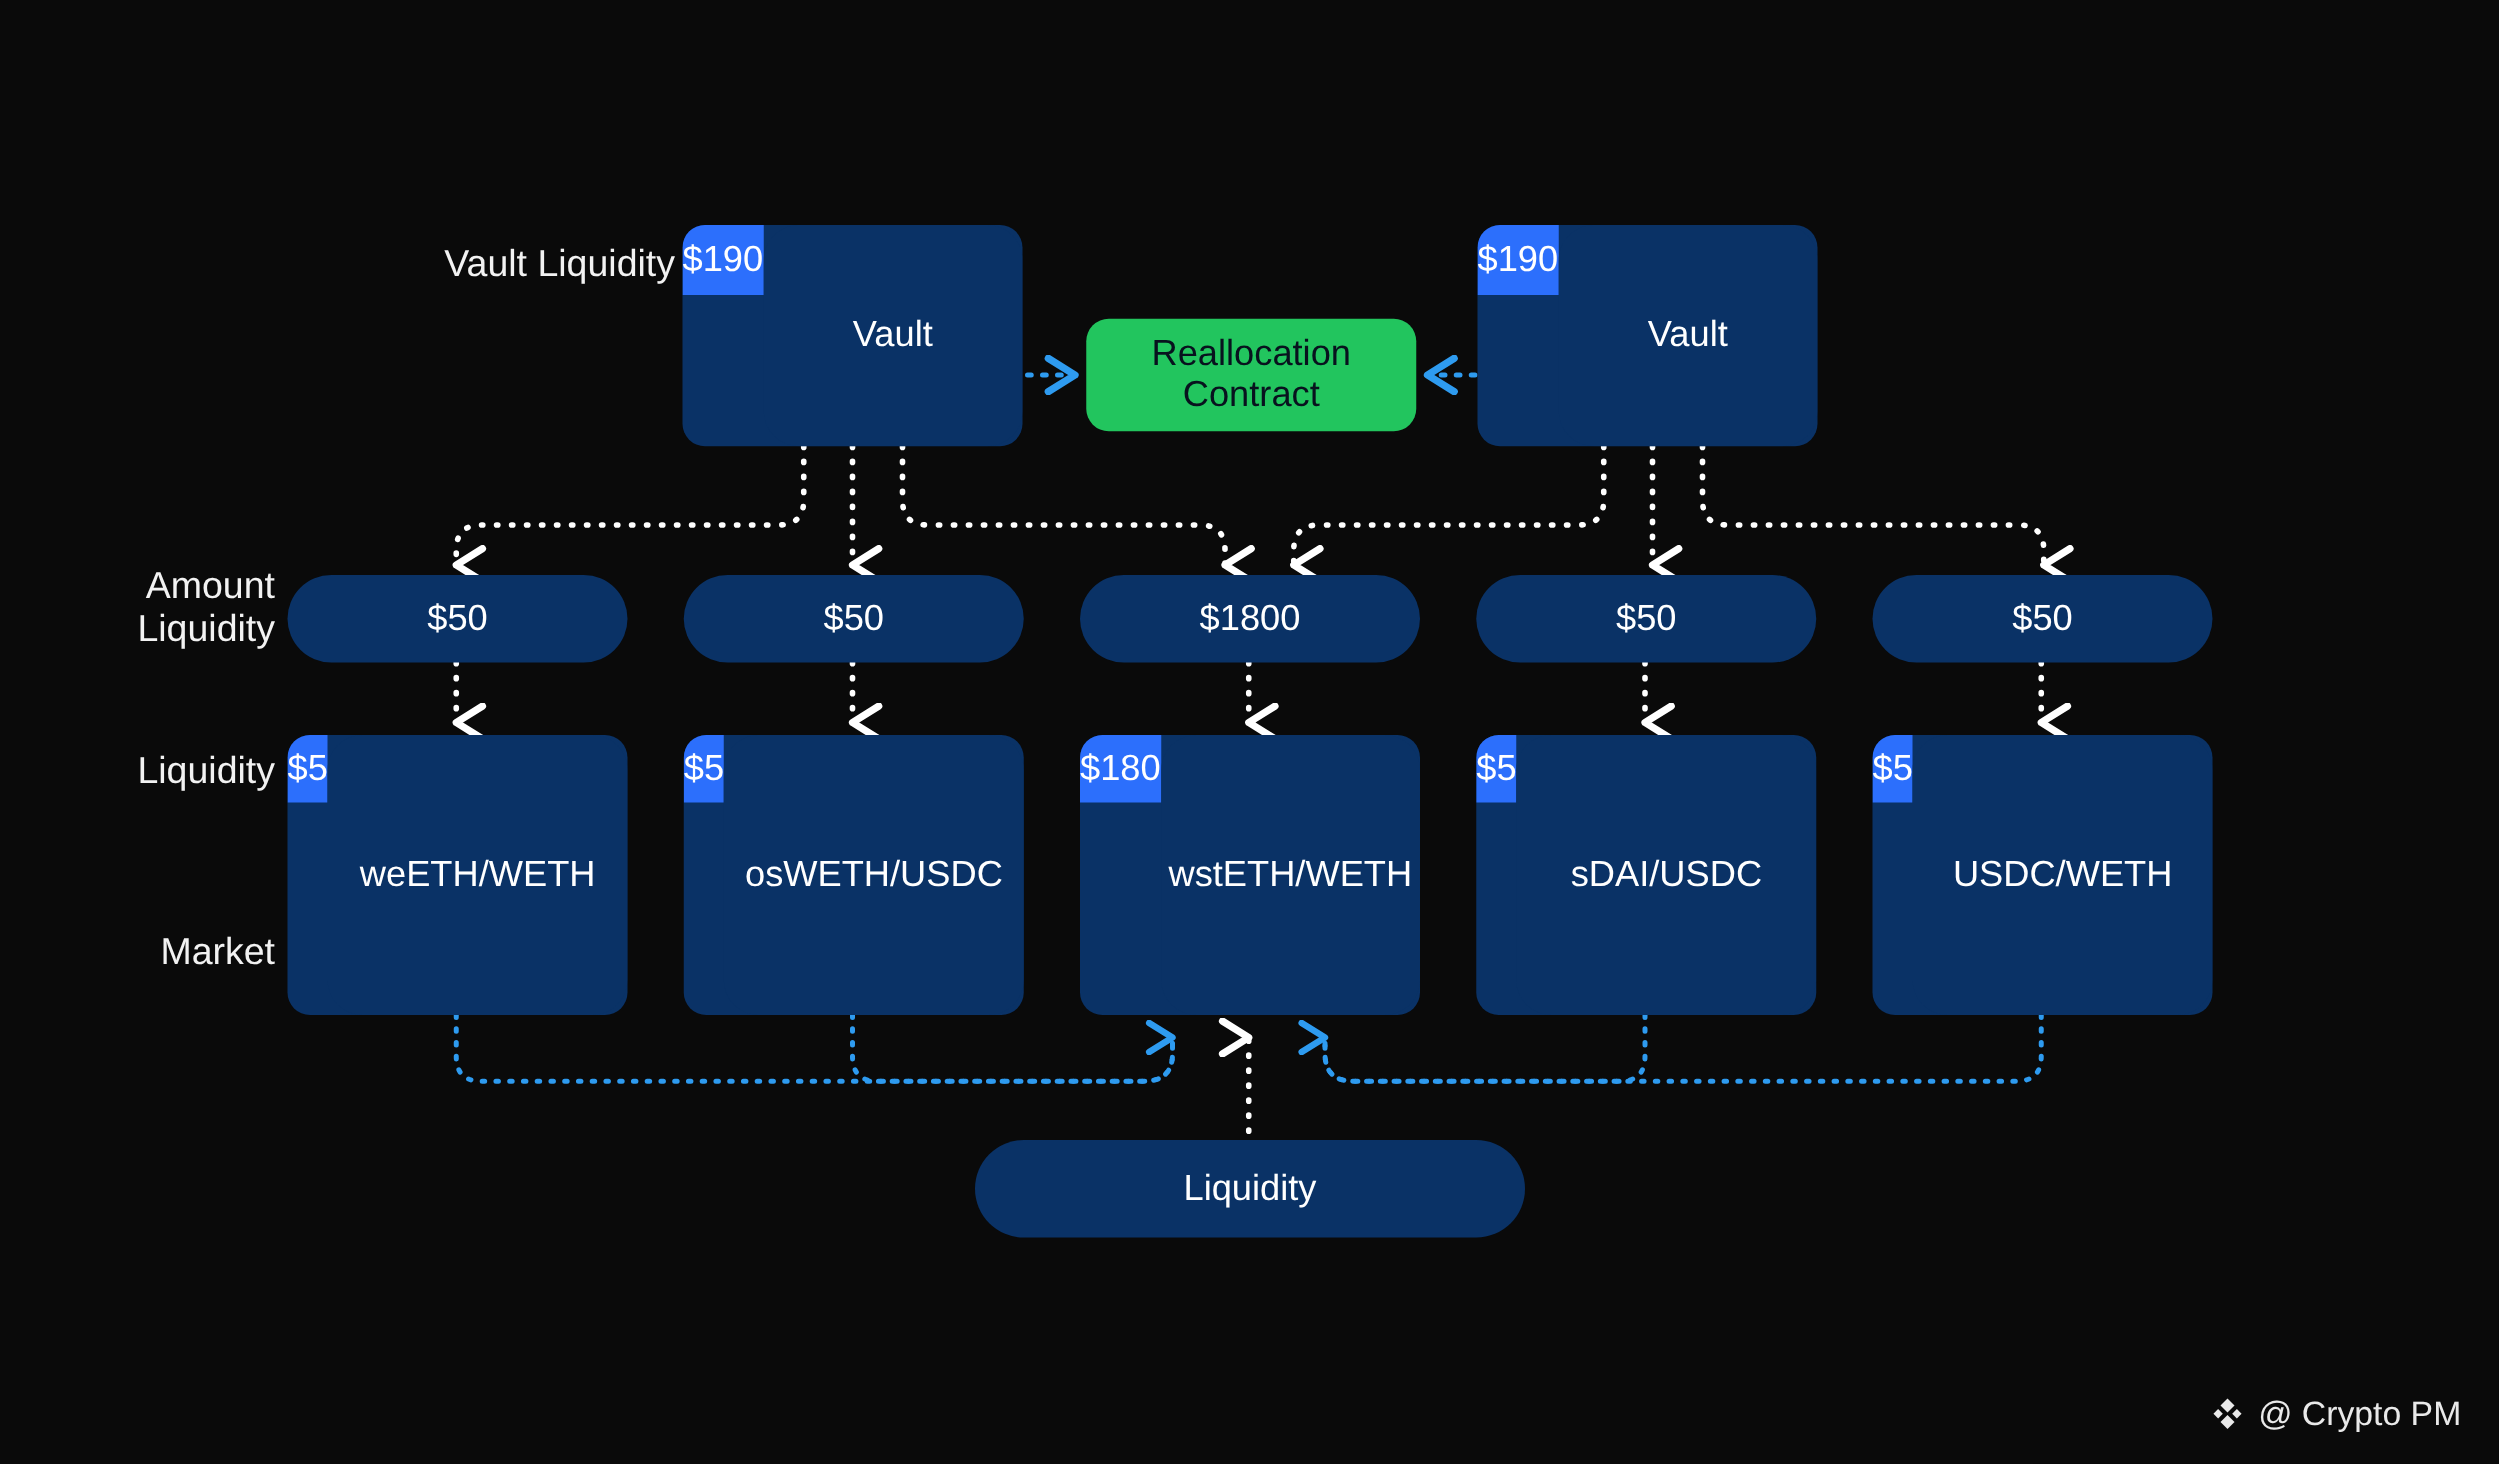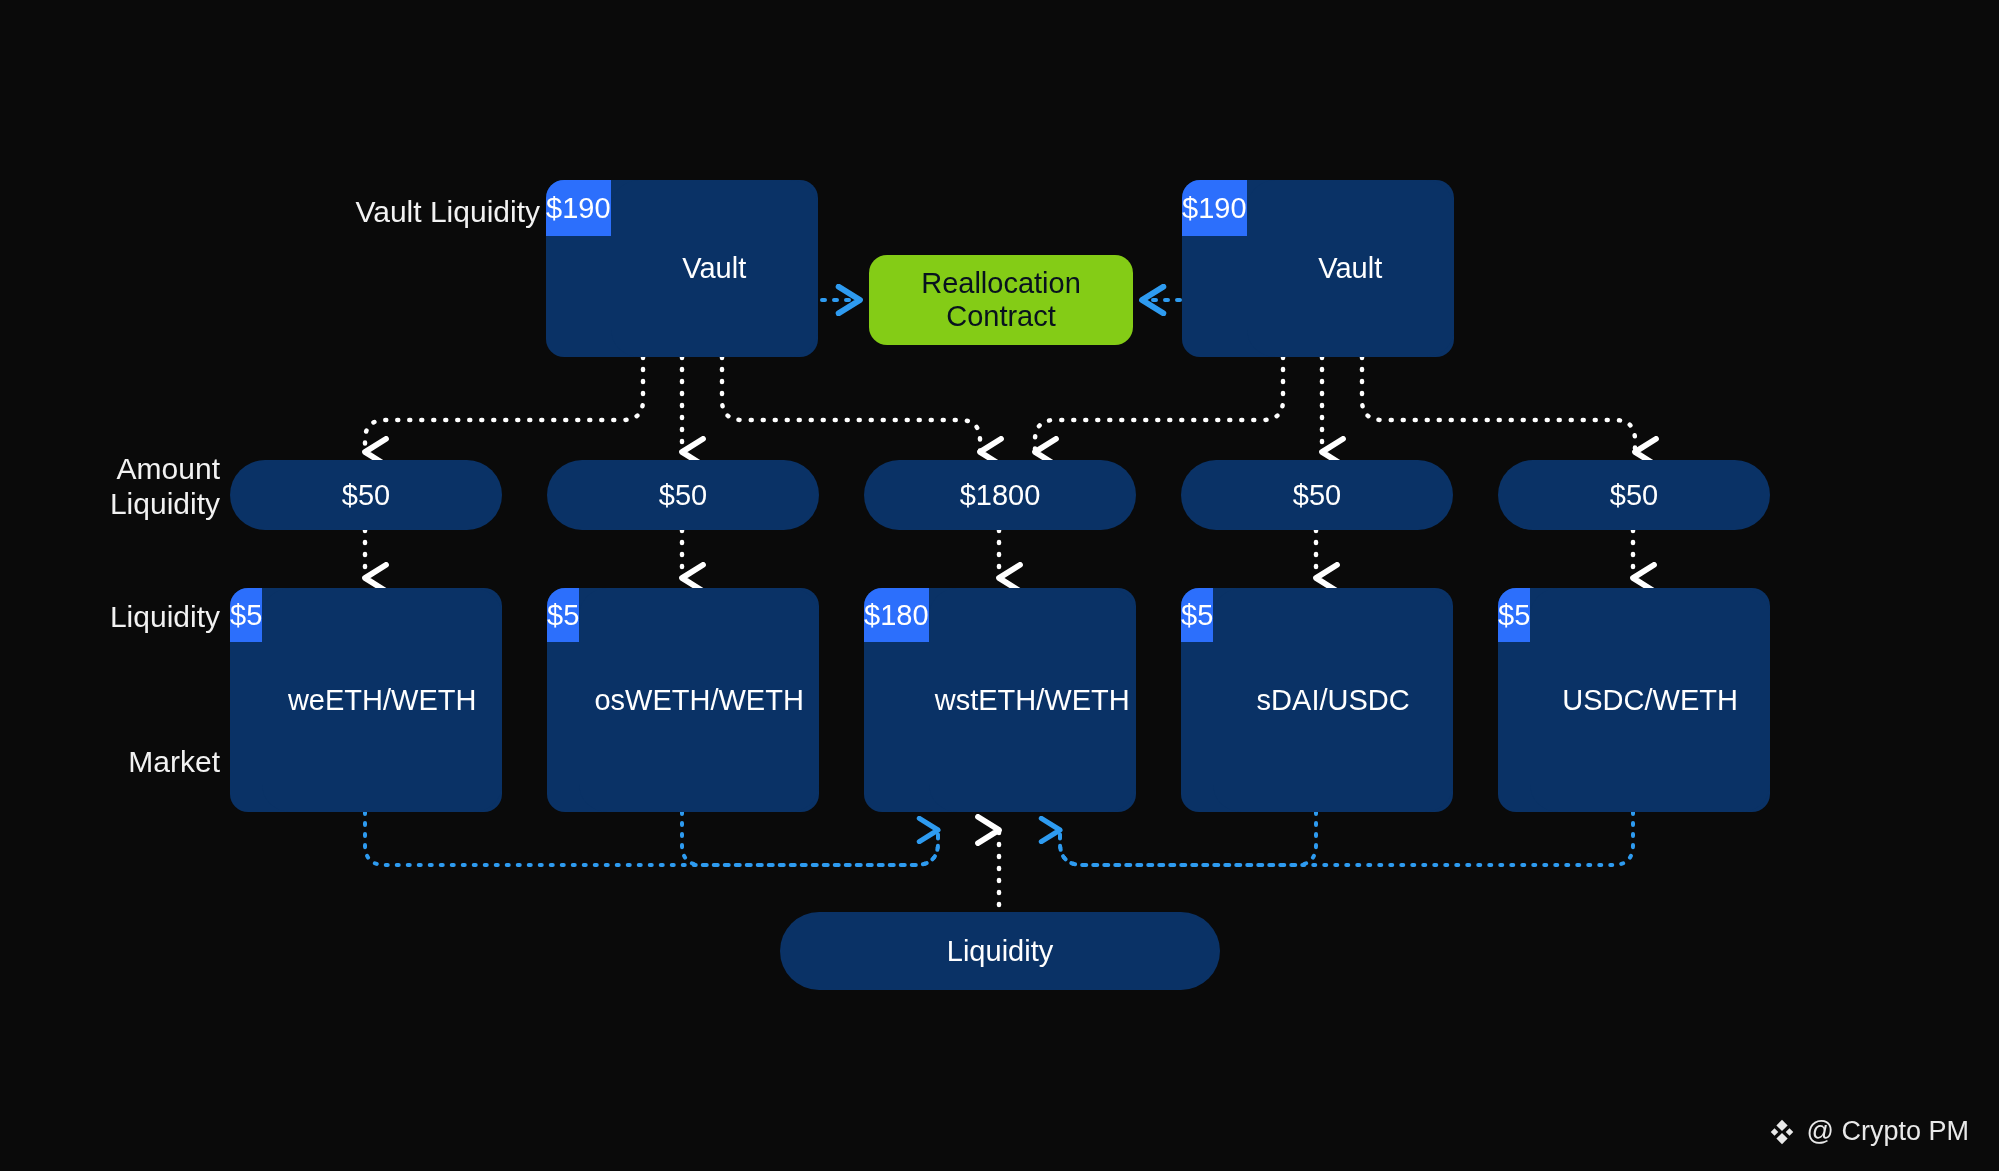--- a/index.html
+++ b/index.html
@@ -59,37 +59,37 @@
     color: #ffffff;
     font-size: 29px;
     display: flex;
     align-items: center;
     justify-content: center;
   }
 
   
   .contract {
     position: absolute;
-    background: #84cc16;
+    background: #22c55e;
     border-radius: 18px;
     color: #08121e;
     font-size: 29px;
     line-height: 1.14;
     text-align: center;
     display: flex;
     align-items: center;
     justify-content: center;
     white-space: pre-line;
   }
 
   
   .watermark {
     position: absolute;
     right: 30px; bottom: 24px;
-    display: flex; align-items: flex-end; gap: 10px;
+    display: flex; align-items: flex-start; gap: 10px;
     color: #e9e9e9; font-size: 27px;
   }
   .wm-icon { width: 30px; height: 30px; display: block; }
 </style>
 </head>
 <body>
 
 <div id="stage">
 
   <svg class="wires" viewBox="0 0 1999 1171">
@@ -172,21 +172,21 @@
   <div class="pill" style="left:1181px; top:460px; width:272px; height:70px;">$50</div>
   <div class="pill" style="left:1498px; top:460px; width:272px; height:70px;">$50</div>
 
   <div class="card" style="left:230px; top:588px; width:272px; height:224px;">
     <div class="cap" style="height:54px;">$5</div>
     <div class="body">weETH/WETH</div>
   </div>
 
   <div class="card" style="left:547px; top:588px; width:272px; height:224px;">
     <div class="cap" style="height:54px;">$5</div>
-    <div class="body">osWETH/WETH</div>
+    <div class="body">osWETH/USDC</div>
   </div>
 
   <div class="card" style="left:864px; top:588px; width:272px; height:224px;">
     <div class="cap" style="height:54px;">$180</div>
     <div class="body">wstETH/WETH</div>
   </div>
 
   <div class="card" style="left:1181px; top:588px; width:272px; height:224px;">
     <div class="cap" style="height:54px;">$5</div>
     <div class="body">sDAI/USDC</div>

